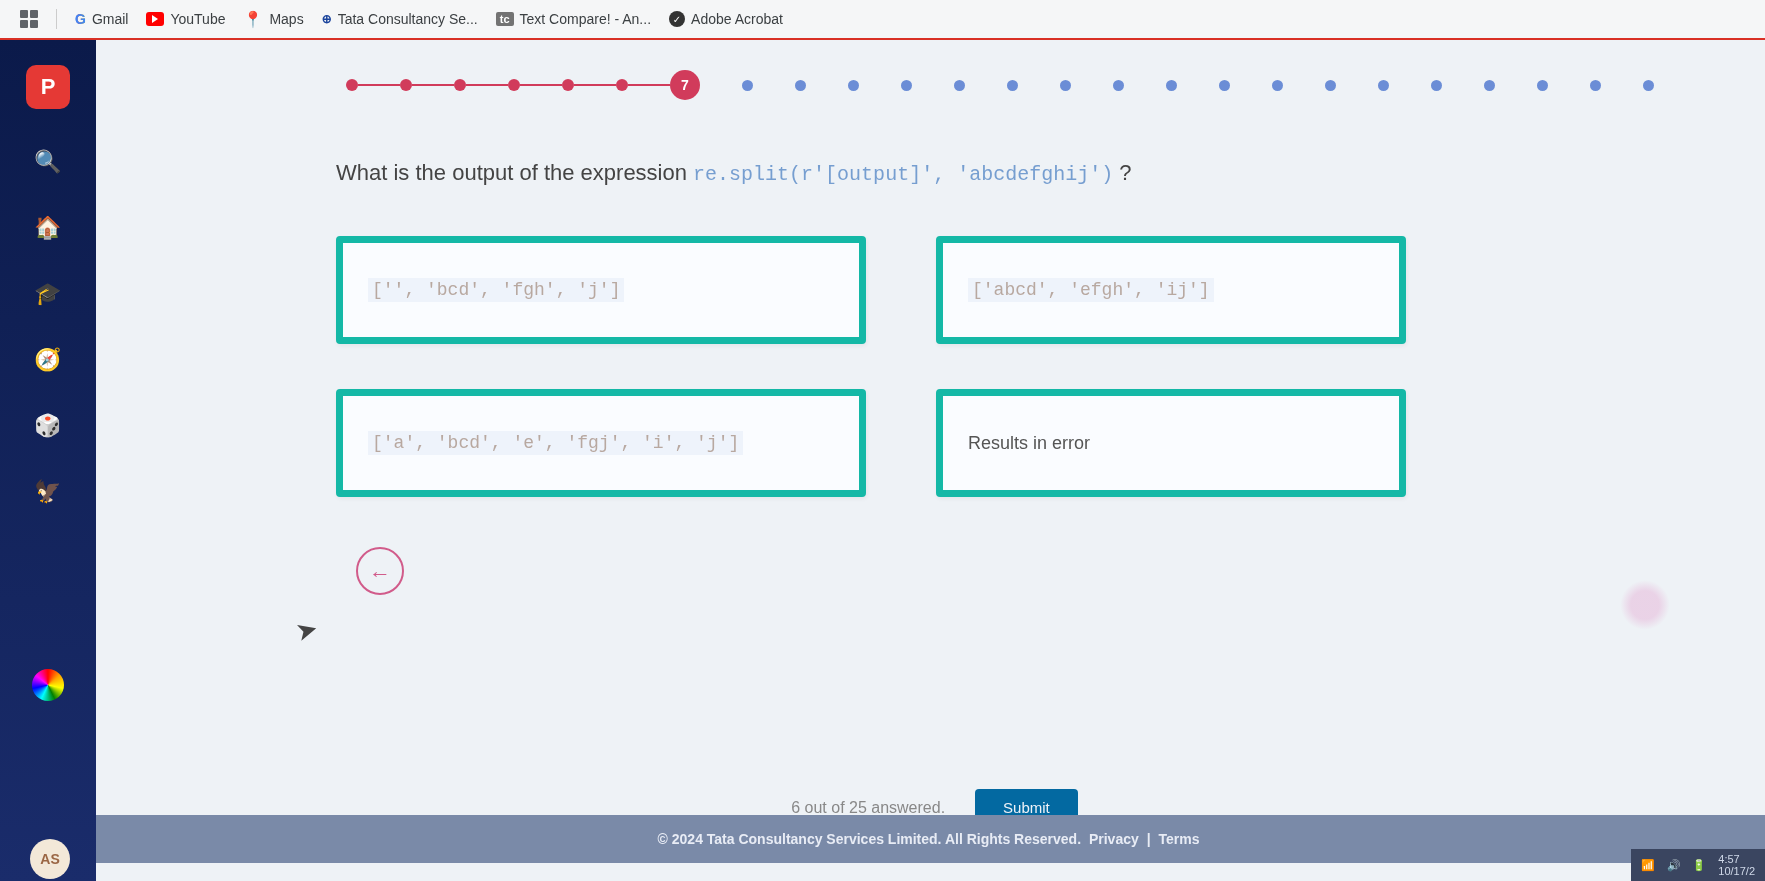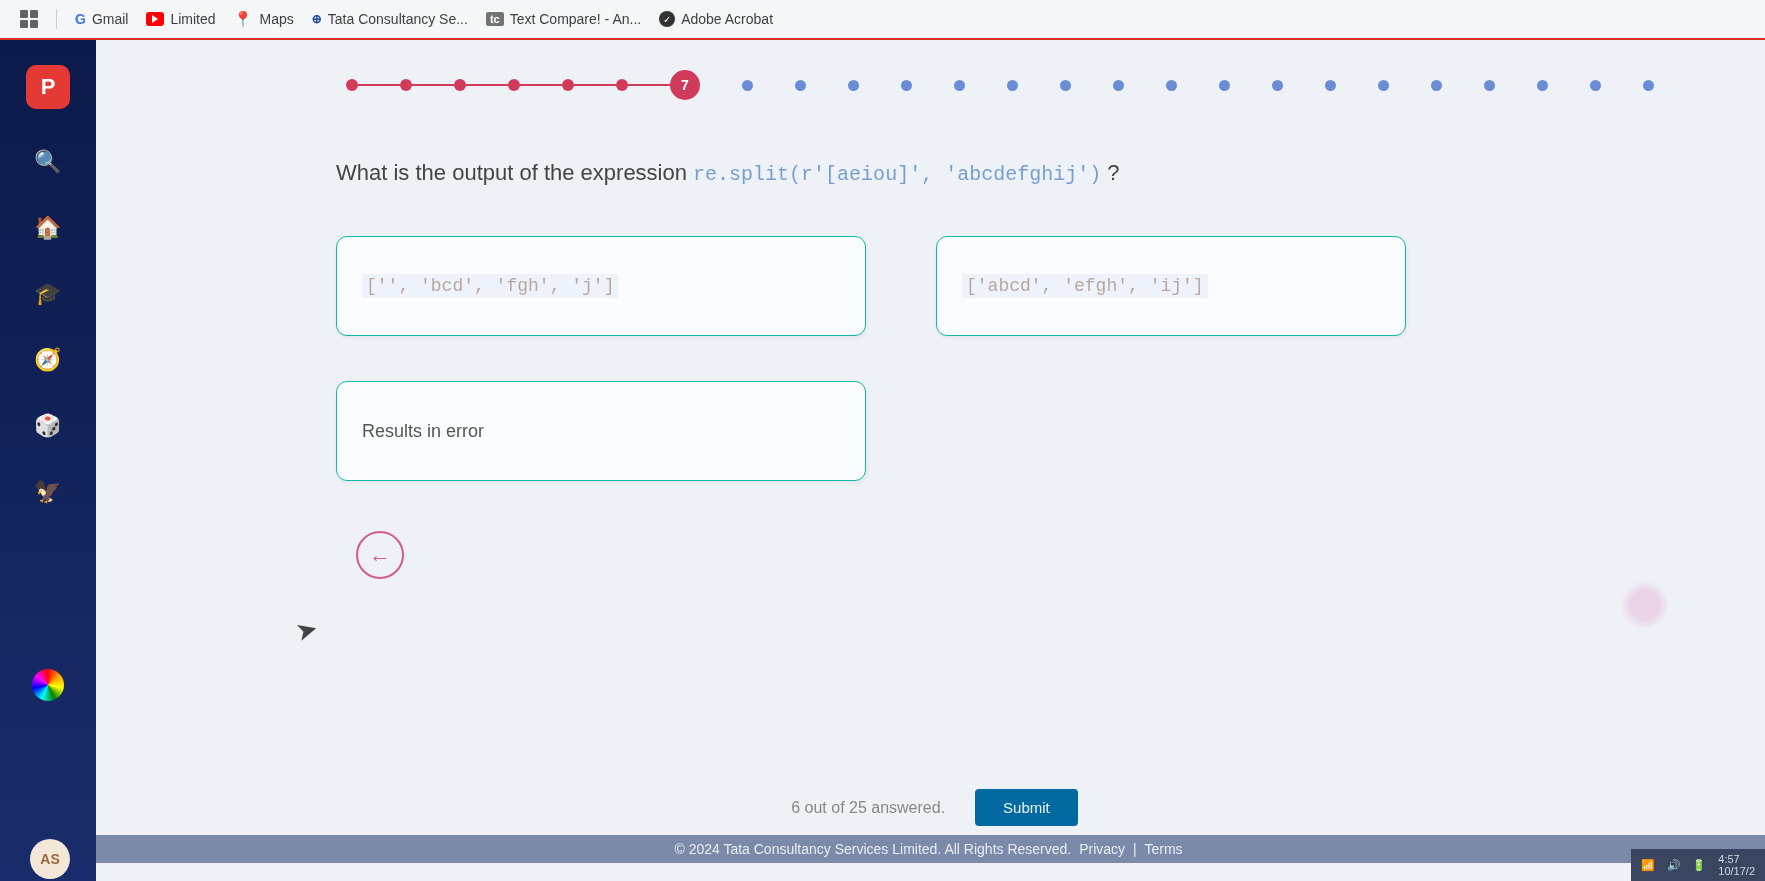--- a/index.html
+++ b/index.html
@@ -137,22 +137,22 @@
     }
     
     .options {
       display: grid;
       grid-template-columns: 530px 470px;
       gap: 45px 70px;
       margin-bottom: 50px;
     }
     .option-card {
       background: #fafcff;
-      border: 1px solid #14b8a6;
-      border-radius: 11px;
+      border: 7px solid #14b8a6;
+      border-radius: 4px;
       padding: 35px 25px;
       min-height: 100px;
       display: flex;
       align-items: center;
       cursor: pointer;
       box-shadow: 1px 2px 4px rgba(0,0,0,0.05);
     }
     .option-code {
       font-family: "Courier New", monospace;
       font-size: 18px;
@@ -202,22 +202,23 @@
       cursor: pointer;
     }
     
     .footer {
       position: absolute;
       bottom: 18px;
       left: 0; right: 0;
       background: #7a8aa8;
       color: #e8ecf5;
       font-size: 14px;
-      padding: 6px 0;
+      padding: 16px 0;
       text-align: center;
+      font-weight: bold;
     }
     .footer a { color: #e8ecf5; text-decoration: none; margin: 0 4px; }
     
     .taskbar-corner {
       position: absolute;
       bottom: 0; right: 0;
       background: #3a4560;
       color: #cfd8e8;
       font-size: 11px;
       padding: 4px 10px;
@@ -266,21 +267,21 @@
         <span></span>
       </div>
   </div>
   <div class="bookmark-separator"></div>
   <div class="bookmark-item">
     <span class="g-logo">G</span>
     <span>Gmail</span>
   </div>
   <div class="bookmark-item">
     <span class="yt-icon"></span>
-    <span>Limited</span>
+    <span>YouTube</span>
   </div>
   <div class="bookmark-item">
     <span class="maps-icon">📍</span>
     <span>Maps</span>
   </div>
   <div class="bookmark-item">
     <span class="tata-icon">⊕</span>
     <span>Tata Consultancy Se...</span>
   </div>
   <div class="bookmark-item">
@@ -353,29 +354,32 @@
         <div class="pseg future"></div>
         <div class="pdot future"></div>
         <div class="pseg future"></div>
         <div class="pdot future"></div>
         <div class="pseg future"></div>
         <div class="pdot future"></div>
       </div>
 
 
     <div class="q-text">
-      <span>What is the output of the expression </span><span class="code-inline">re.split(r'[aeiou]', 'abcdefghij')</span><span> ?</span>
+      <span>What is the output of the expression </span><span class="code-inline">re.split(r'[output]', 'abcdefghij')</span><span> ?</span>
     </div>
 
     <div class="options">
       <div class="option-card">
         <span class="option-code">['', 'bcd', 'fgh', 'j']</span>
       </div>
       <div class="option-card">
         <span class="option-code">['abcd', 'efgh', 'ij']</span>
+      </div>
+      <div class="option-card">
+        <span class="option-code">['a', 'bcd', 'e', 'fgj', 'i', 'j']</span>
       </div>
       <div class="option-card">
         <span class="option-text">Results in error</span>
       </div>
     </div>
 
     <div class="back-btn">
       <span>←</span>
     </div>
 

